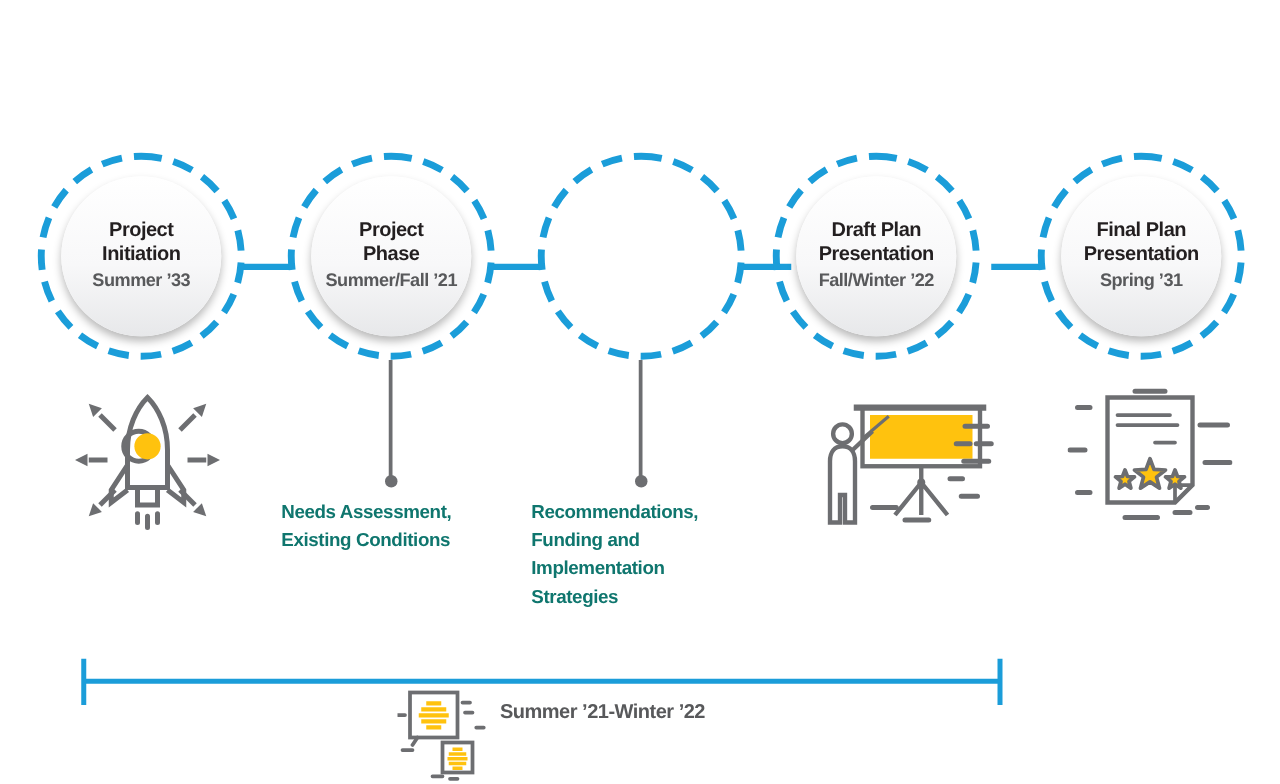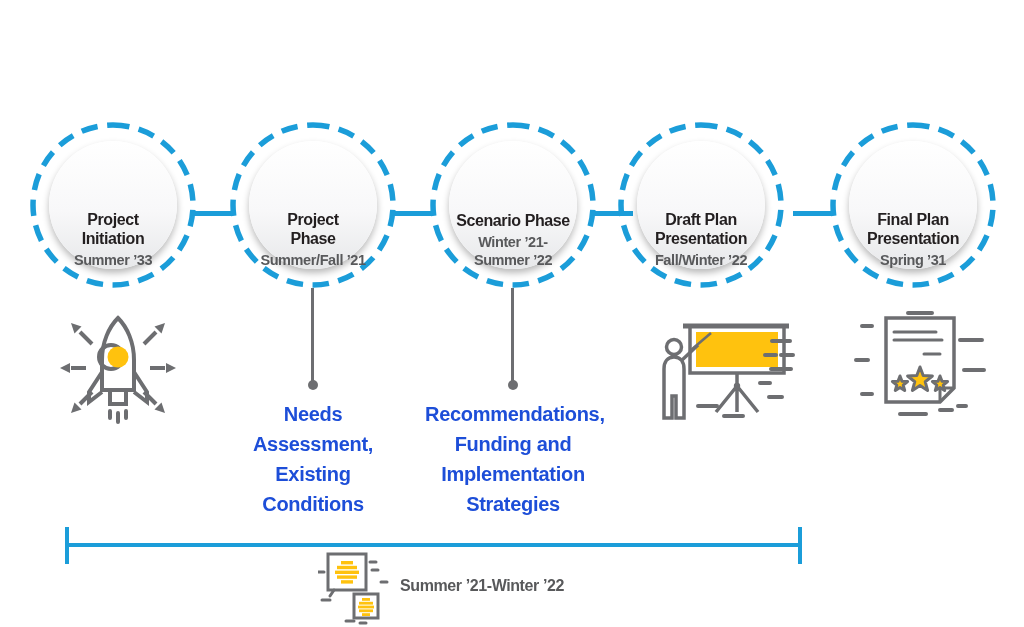--- a/index.html
+++ b/index.html
@@ -6,54 +6,54 @@
   .canvas{position:relative;width:1024px;height:627px;background:#ffffff;
           font-family:"Liberation Sans",sans-serif;overflow:hidden;}
 
   
   .phase{position:absolute;top:120px;width:170px;height:170px;}
   .p1{left:28px}.p2{left:228px}.p3{left:428px}.p4{left:616px}.p5{left:828px}
   .ring{position:absolute;left:0;top:0;}
   .disc{position:absolute;left:21px;top:21px;width:128px;height:128px;border-radius:50%;
         background:linear-gradient(180deg,#ffffff 0%,#f8f8f9 55%,#e7e8ea 100%);
         box-shadow:0 4px 7px rgba(0,0,0,0.28);
-        display:flex;flex-direction:column;align-items:center;justify-content:flex-end;text-align:center;}
+        display:flex;flex-direction:column;align-items:center;justify-content:center;text-align:center;}
   .title{font-size:16px;font-weight:bold;color:#231f20;letter-spacing:-0.4px;line-height:1.18;white-space:pre-line;}
   .date{margin-top:3px;font-size:14.5px;font-weight:bold;color:#58595b;letter-spacing:-0.4px;line-height:1.2;white-space:pre-line;}
 
   
   .connector{position:absolute;top:211px;height:5px;background:#1b9dd9;}
   .c1{left:193px;width:40px}.c2{left:393px;width:40px}.c3{left:593px;width:40px}.c4{left:793px;width:40px}
 
   
   .stem{position:absolute;top:288px;width:3px;height:95px;background:#6d6e71;}
   .s1{left:311px}.s2{left:511px}
   .stem-dot{position:absolute;top:380px;width:10px;height:10px;border-radius:50%;background:#6d6e71;}
   .d1{left:308px}.d2{left:508px}
 
   
-  .note{position:absolute;top:399px;width:176px;text-align:center;font-size:20px;font-weight:bold;
-        color:#1d4ed8;letter-spacing:-0.3px;line-height:1.5;white-space:pre-line;}
+  .note{position:absolute;top:399px;width:176px;text-align:left;font-size:15px;font-weight:bold;
+        color:#0f766e;letter-spacing:-0.3px;line-height:1.5;white-space:pre-line;}
   .n1{left:225px}.n2{left:425px}
 
   
   .icon{position:absolute;}
   .icon-rocket{left:56px;top:312px;}
   .icon-present{left:654px;top:316px;}
   .icon-cert{left:854px;top:310px;}
   .icon-community{left:318px;top:548px;}
 
   
   .bracket-line{position:absolute;left:67px;top:543px;width:733px;height:4px;background:#1b9dd9;}
   .bracket-cap{position:absolute;top:527px;width:4px;height:37px;background:#1b9dd9;}
   .cap-l{left:65px}.cap-r{left:798px}
 
   .outreach{position:absolute;left:400px;top:553px;}
   .outreach-label{font-size:17px;font-weight:bold;color:#231f20;letter-spacing:-0.4px;}
-  .outreach-date{margin-top:24px;font-size:16px;font-weight:bold;color:#58595b;letter-spacing:-0.4px;}
+  .outreach-date{margin-top:8px;font-size:16px;font-weight:bold;color:#58595b;letter-spacing:-0.4px;}
 </style>
 </head>
 <body>
 
 <div class="canvas">
 
   <div class="connector c1"></div>
   <div class="connector c2"></div>
   <div class="connector c3"></div>
   <div class="connector c4"></div>
@@ -77,25 +77,20 @@
       <div class="title">Project
 Phase</div>
       <div class="date">Summer/Fall ’21</div>
     </div>
   </div>
 
   <div class="phase p3">
     <svg class="ring" width="170" height="170" viewBox="0 0 170 170">
       <circle cx="85" cy="85" r="80" fill="none" stroke="#1b9dd9" stroke-width="5.5" stroke-dasharray="16.5 9.6" transform="rotate(-90 85 85)"></circle>
     </svg>
-    <div class="disc">
-      <div class="title">Scenario Phase</div>
-      <div class="date">Winter ’21-
-Summer ’22</div>
-    </div>
   </div>
 
   <div class="phase p4">
     <svg class="ring" width="170" height="170" viewBox="0 0 170 170">
       <circle cx="85" cy="85" r="80" fill="none" stroke="#1b9dd9" stroke-width="5.5" stroke-dasharray="16.5 9.6" transform="rotate(-90 85 85)"></circle>
     </svg>
     <div class="disc">
       <div class="title">Draft Plan
 Presentation</div>
       <div class="date">Fall/Winter ’22</div>

